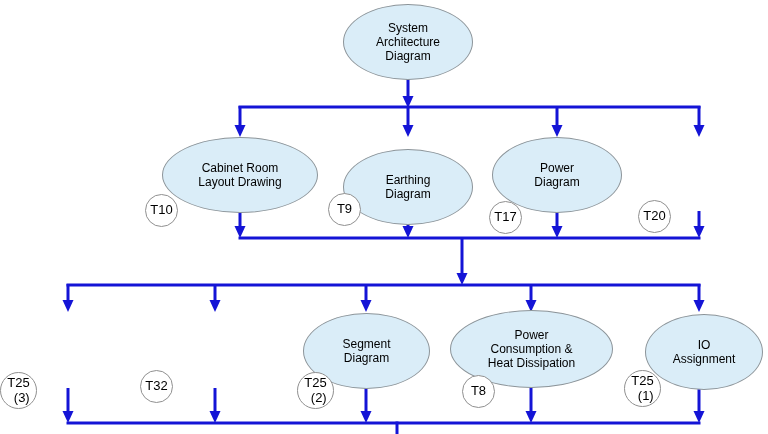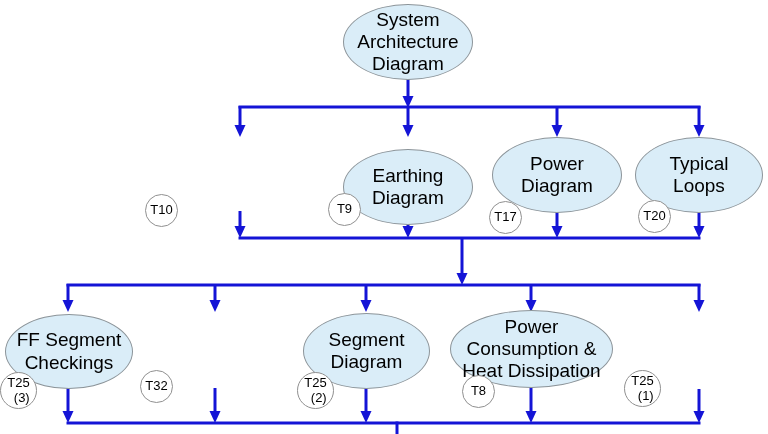--- a/index.html
+++ b/index.html
@@ -25,21 +25,21 @@
     position:absolute;z-index:2;
     background:var(--node-fill);
     border:1.5px solid var(--node-border);
     border-radius:50%;
     display:flex;align-items:center;justify-content:center;
     text-align:center;
     box-sizing:border-box;
   }
   .nlabel{
     white-space:pre-line;
-    font-size:19px;line-height:1.17;
+    font-size:12px;line-height:1.17;
     color:var(--text);
   }
   .tag{
     position:absolute;z-index:3;
     background:var(--tag-fill);
     border:1.3px solid var(--tag-border);
     border-radius:50%;
     display:flex;align-items:center;justify-content:center;
     text-align:right;box-sizing:border-box;
   }
@@ -116,58 +116,58 @@
     </g>
   </svg>
 
 
   <div class="node" style="left:343px;top:4px;width:130px;height:76px">
     <span class="nlabel">System
 Architecture
 Diagram</span>
   </div>
 
+  <div class="node" style="left:162px;top:137px;width:156px;height:76px">
+    <span class="nlabel">Cabinet Room
+Layout Drawing</span>
+  </div>
   <div class="node" style="left:343px;top:149px;width:130px;height:76px">
     <span class="nlabel">Earthing
 Diagram</span>
   </div>
   <div class="node" style="left:492px;top:137px;width:130px;height:76px">
     <span class="nlabel">Power
 Diagram</span>
-  </div>
-  <div class="node" style="left:635px;top:137px;width:128px;height:76px">
-    <span class="nlabel">Typical
-Loops</span>
   </div>
 
   <div class="tag" style="left:145px;top:194px;width:33px;height:33px">
     <span class="tlabel">T10</span>
   </div>
   <div class="tag" style="left:328px;top:193px;width:33px;height:33px">
     <span class="tlabel">T9</span>
   </div>
   <div class="tag" style="left:489px;top:201px;width:33px;height:33px">
     <span class="tlabel">T17</span>
   </div>
   <div class="tag" style="left:638px;top:200px;width:33px;height:33px">
     <span class="tlabel">T20</span>
   </div>
 
-  <div class="node" style="left:5px;top:314px;width:128px;height:75px">
-    <span class="nlabel">FF Segment
-Checkings</span>
-  </div>
   <div class="node" style="left:303px;top:313px;width:127px;height:76px">
     <span class="nlabel">Segment
 Diagram</span>
   </div>
   <div class="node" style="left:450px;top:310px;width:163px;height:78px">
     <span class="nlabel">Power
 Consumption &amp;
 Heat Dissipation</span>
+  </div>
+  <div class="node" style="left:645px;top:314px;width:118px;height:76px">
+    <span class="nlabel">IO
+Assignment</span>
   </div>
 
   <div class="tag" style="left:0px;top:372px;width:37px;height:37px">
     <span class="tlabel">T25
 (3)</span>
   </div>
   <div class="tag" style="left:140px;top:370px;width:33px;height:33px">
     <span class="tlabel">T32</span>
   </div>
   <div class="tag" style="left:297px;top:372px;width:37px;height:37px">

